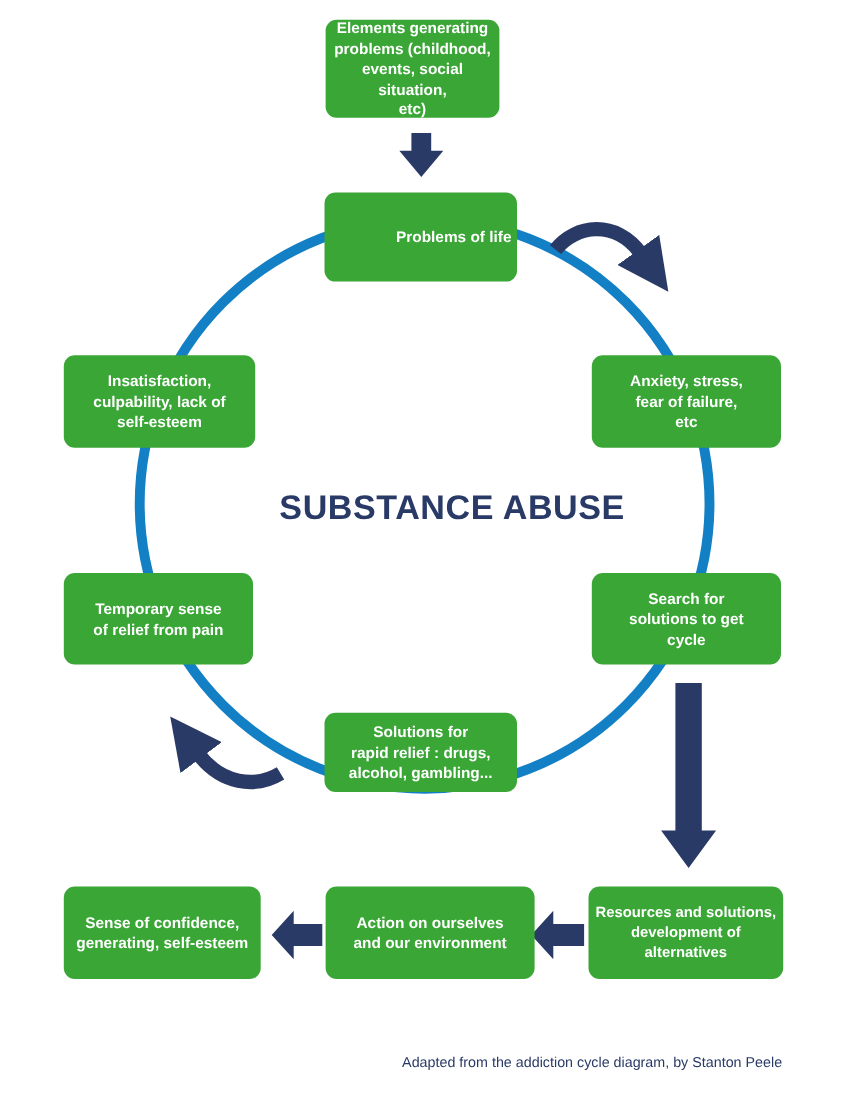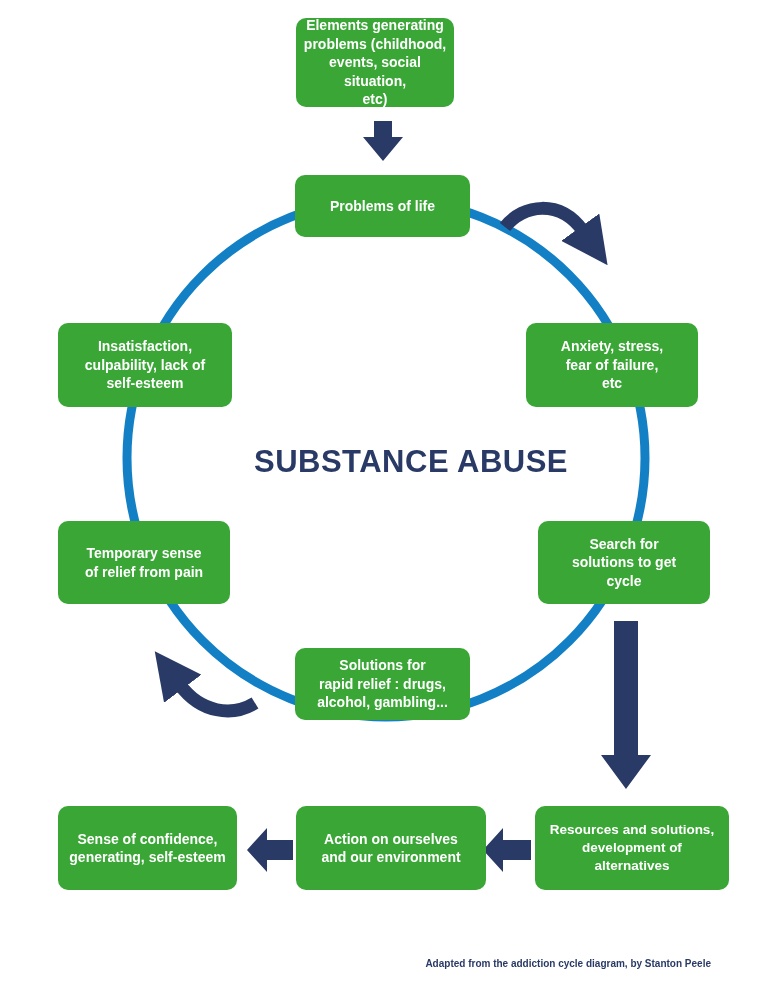--- a/index.html
+++ b/index.html
@@ -26,46 +26,46 @@
     line-height: 1.32;
     display: flex;
     align-items: center;
     justify-content: center;
     text-align: center;
     box-sizing: border-box;
     padding: 4px 5px;
   }
   .node .label { white-space: pre-line; }
   #n-elements       { left: 296px; top: 18px;  width: 158px; height: 89px; }
-  #n-problems       { left: 295px; top: 175px; width: 175px; height: 62px; }
-  #n-anxiety        { left: 526px; top: 323px; width: 172px; height: 84px; }
+  #n-problems       { left: 295px; top: 175px; width: 175px; height: 81px; justify-content: flex-end; }
+  #n-anxiety        { left: 538px; top: 323px; width: 172px; height: 84px; }
   #n-insatisfaction { left: 58px;  top: 323px; width: 174px; height: 84px; justify-content: center; }
   #n-search         { left: 538px; top: 521px; width: 172px; height: 83px; }
   #n-temporary      { left: 58px;  top: 521px; width: 172px; height: 83px; }
   #n-solutions      { left: 295px; top: 648px; width: 175px; height: 72px; }
-  #n-resources      { left: 535px; top: 806px; width: 194px; height: 84px; font-size: 13.5px; }
+  #n-resources      { left: 535px; top: 806px; width: 177px; height: 84px; font-size: 13.5px; }
   #n-action         { left: 296px; top: 806px; width: 190px; height: 84px; }
   #n-sense          { left: 58px;  top: 806px; width: 179px; height: 84px; }
   #title {
     position: absolute;
     left: 0; top: 444px;
     width: 768px;
     text-align: center;
     color: #2a3a66;
     font-weight: bold;
     font-size: 31px;
     letter-spacing: 0.5px;
     padding-left: 27px;
   }
   #caption {
     position: absolute;
     right: 57px; top: 958px;
     color: #2a3a66;
-    font-weight: bold;
-    font-size: 10px;
+    font-weight: normal;
+    font-size: 13px;
   }
 </style>
 </head>
 <body>
 
 <div id="canvas">
 
   <svg id="bg-layer" viewBox="0 0 768 998" xmlns="http://www.w3.org/2000/svg">
     <defs>
       <marker id="ah" viewBox="0 0 10 10" refX="1" refY="5" markerWidth="3.6" markerHeight="3.6" orient="auto" markerUnits="strokeWidth">

